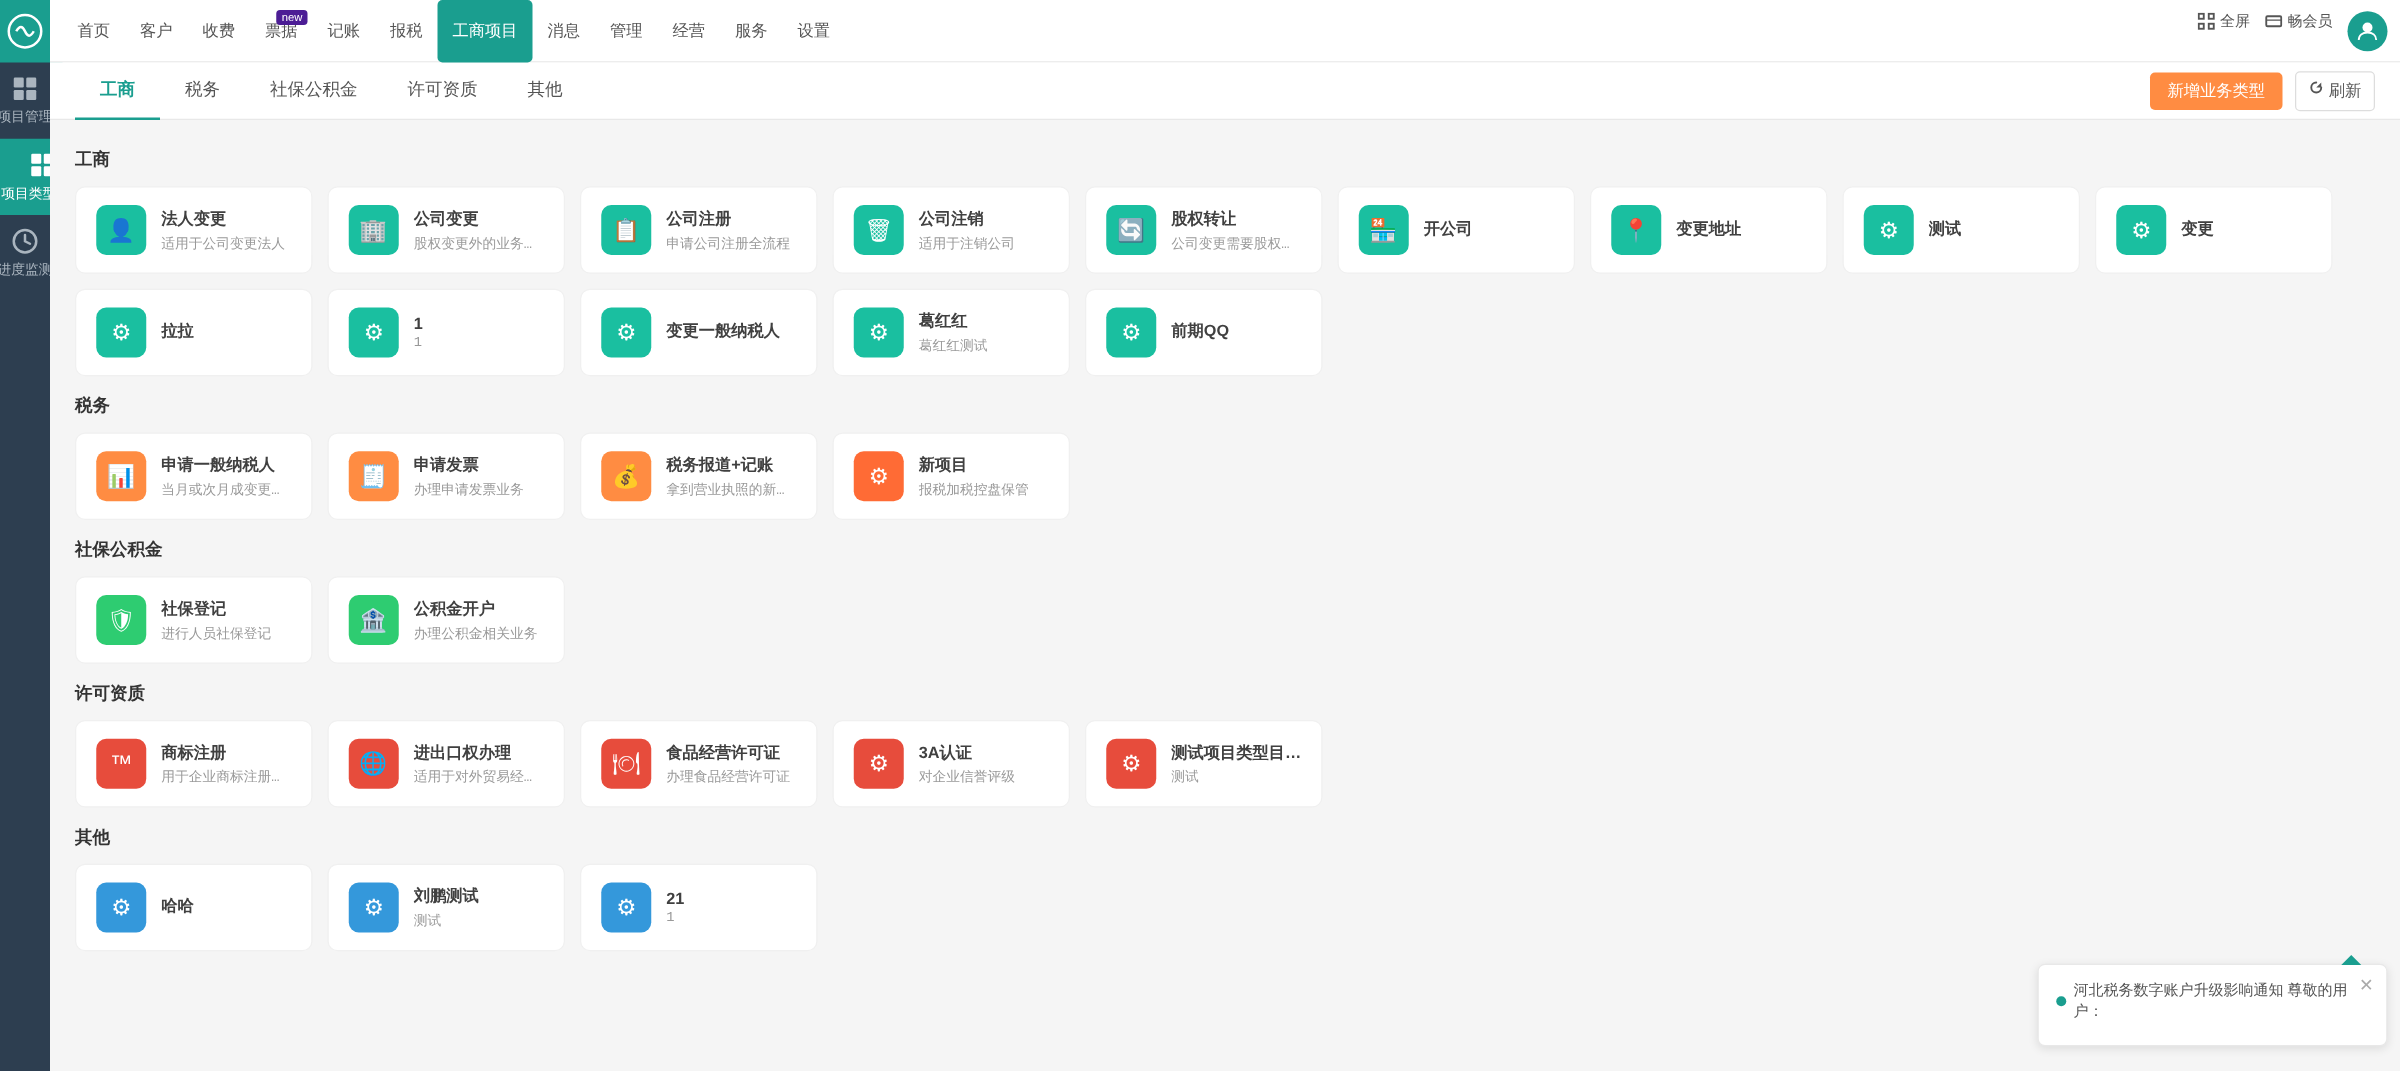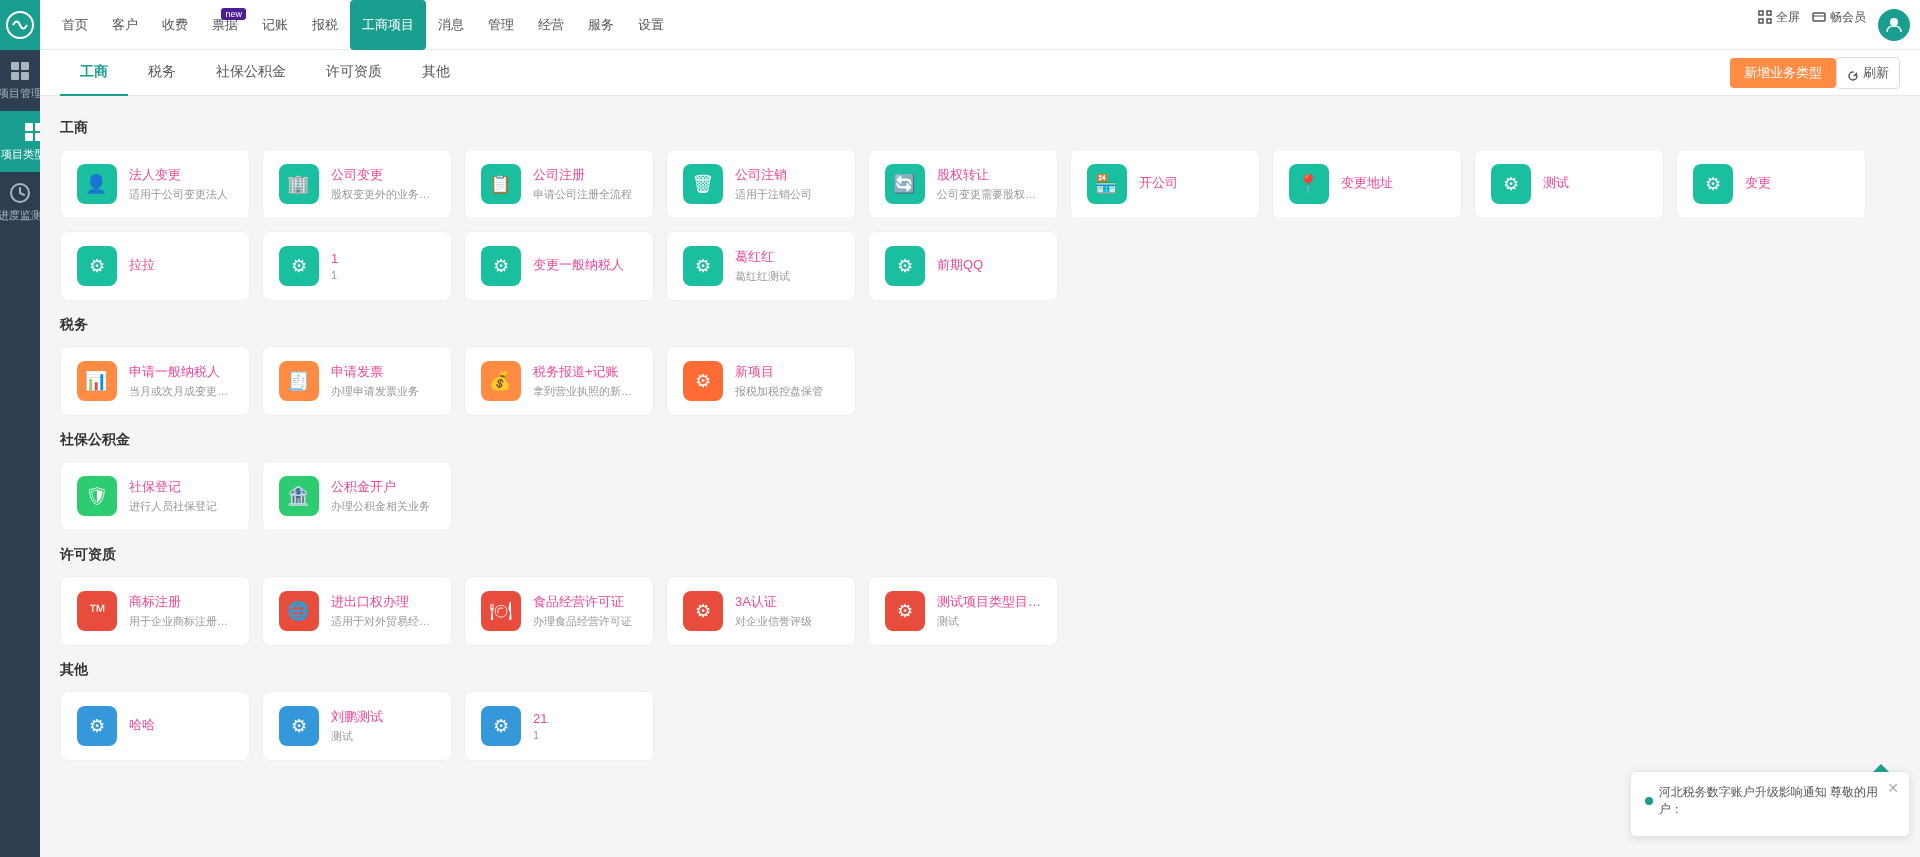--- a/index.html
+++ b/index.html
@@ -139,40 +139,41 @@
     }
     .tab-item.active {
       color: #1a9e8f;
       border-bottom: 2px solid #1a9e8f;
       font-weight: bold;
     }
     .tab-right {
       margin-left: auto;
       display: flex;
       align-items: center;
+      gap: 10px;
     }
     .btn-new-type {
       background: #ff8c42;
       color: #fff;
       border: none;
       border-radius: 4px;
       padding: 6px 14px;
       cursor: pointer;
       font-size: 13px;
     }
     .btn-refresh {
       background: none;
       border: 1px solid #ddd;
       border-radius: 4px;
       padding: 6px 10px;
       cursor: pointer;
       color: #555;
       font-size: 13px;
       display: flex;
-      align-items: flex-end;
+      align-items: flex-start;
       gap: 4px;
     }
 
     
     .page-content {
       padding: 15px 20px;
     }
     .section-title {
       font-size: 14px;
       font-weight: bold;
@@ -207,33 +208,34 @@
       display: flex;
       align-items: center;
       justify-content: center;
       flex-shrink: 0;
       font-size: 18px;
       color: #fff;
     }
     .card-info { flex: 1; overflow: hidden; }
     .card-title {
       font-size: 13px;
-      font-weight: normal;
-      color: #ec4899;
+      font-weight: bold;
+      color: #404040;
       margin-bottom: 3px;
       white-space: nowrap;
       overflow: hidden;
       text-overflow: ellipsis;
     }
     .card-desc {
       font-size: 11px;
       color: #999;
       white-space: nowrap;
       overflow: hidden;
       text-overflow: ellipsis;
+      font-family: Liberation Mono, monospace;
     }
 
     
     .notification {
       position: fixed;
       bottom: 20px;
       right: 10px;
       width: 280px;
       background: #fff;
       border: 1px solid #e8e8e8;

